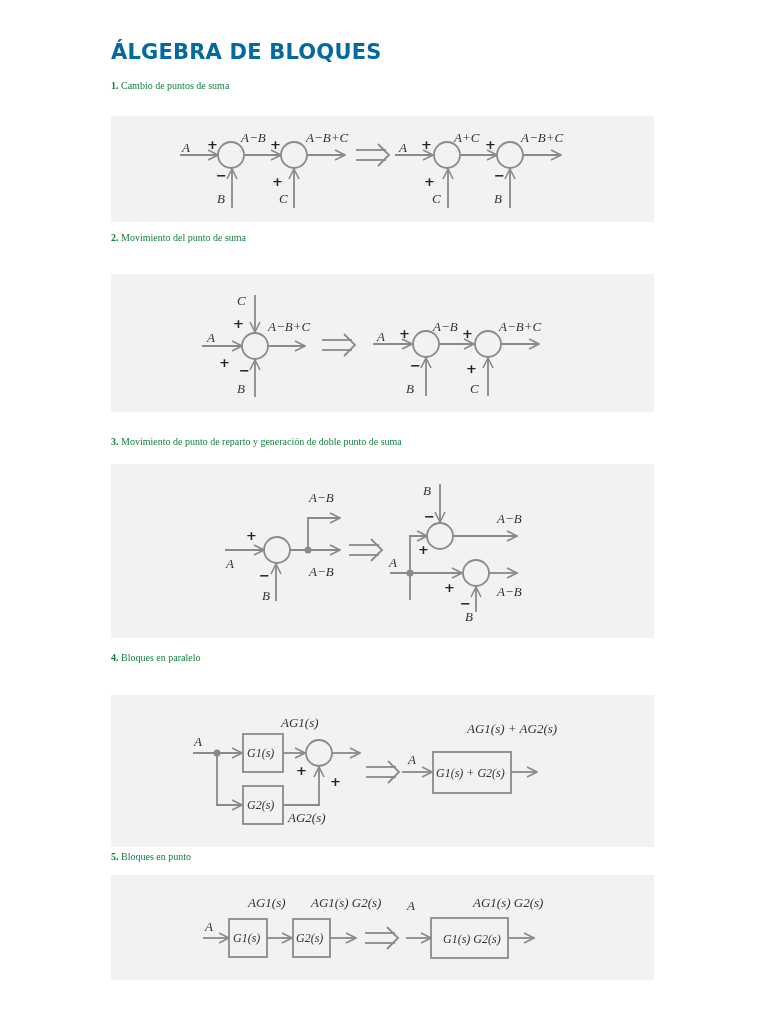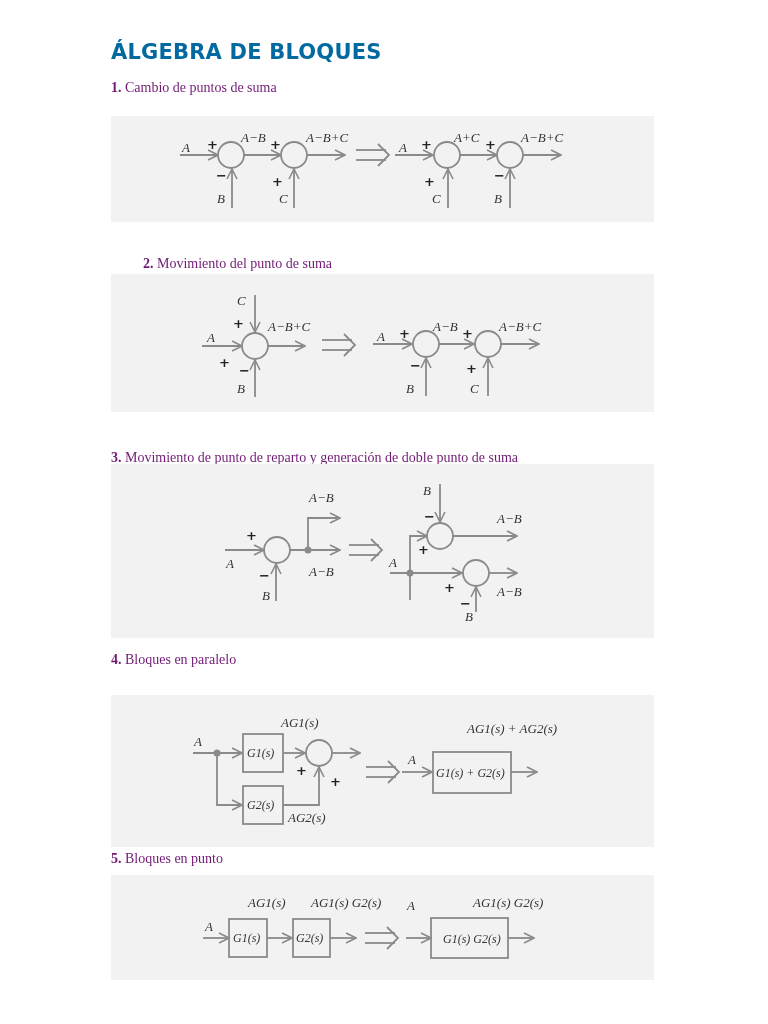--- a/index.html
+++ b/index.html
@@ -4,21 +4,21 @@
 <style>
   html, body { margin: 0; padding: 0; background: #ffffff; }
   body { width: 768px; height: 1024px; position: relative; overflow: hidden; }
   .title {
     position: absolute; left: 111px; top: 40px;
     font-family: "DejaVu Sans", sans-serif; font-weight: bold;
     font-size: 21px; color: #0369a1; letter-spacing: 0.2px;
   }
   .heading {
     position: absolute; left: 111px;
-    font-family: "Liberation Serif", serif; font-size: 14px; color: #701a75;
+    font-family: "Liberation Serif", serif; font-size: 10px; color: #15803d;
   }
   .heading .num { font-weight: bold; }
   .panel {
     position: absolute; left: 111px; width: 543px; background: #f2f2f2;
   }
   .panel svg { position: absolute; left: 0; top: 0; }
   svg text { font-family: "Liberation Serif", serif; fill: #333; }
   svg .it { font-style: italic; }
   svg .sign { font-family: "DejaVu Sans", sans-serif; font-size: 13px; font-weight: bold; fill: #222; }
 </style>
@@ -76,21 +76,21 @@
     <text class="sign" x="424" y="186">+</text>
     <text class="it" x="432" y="203" font-size="13">C</text>
     <text class="it" x="454" y="142" font-size="13">A+C</text>
     <text class="sign" x="485" y="149">+</text>
     <text class="sign" x="494" y="180">−</text>
     <text class="it" x="494" y="203" font-size="13">B</text>
     <text class="it" x="521" y="142" font-size="13">A−B+C</text>
   </svg>
 </div>
 
-<div class="heading" style="top:256px;margin-left:32px;">
+<div class="heading" style="top:232px;">
   <span class="num">2.</span>
   <span>Movimiento del punto de suma</span>
 </div>
 <div class="panel" style="top:274px;height:138px;">
   <svg width="543" height="138" viewBox="111 274 543 138">
     <g stroke="#8a8a8a" stroke-width="1.8" fill="none">
 
       <line x1="255" y1="295" x2="255" y2="332" marker-end="url(#ar)"></line>
       <line x1="202" y1="346" x2="242" y2="346" marker-end="url(#ar)"></line>
       <circle cx="255" cy="346" r="13"></circle>
@@ -123,21 +123,21 @@
     <text class="sign" x="410" y="370">−</text>
     <text class="it" x="406" y="393" font-size="13">B</text>
     <text class="it" x="433" y="331" font-size="13">A−B</text>
     <text class="sign" x="462" y="338">+</text>
     <text class="sign" x="466" y="373">+</text>
     <text class="it" x="470" y="393" font-size="13">C</text>
     <text class="it" x="499" y="331" font-size="13">A−B+C</text>
   </svg>
 </div>
 
-<div class="heading" style="top:450px;">
+<div class="heading" style="top:436px;">
   <span class="num">3.</span>
   <span>Movimiento de punto de reparto y generación de doble punto de suma</span>
 </div>
 <div class="panel" style="top:464px;height:174px;">
   <svg width="543" height="174" viewBox="111 464 543 174">
     <g stroke="#8a8a8a" stroke-width="1.8" fill="none">
 
       <line x1="225" y1="550" x2="264" y2="550" marker-end="url(#ar)"></line>
       <circle cx="277" cy="550" r="13"></circle>
       <line x1="276" y1="601" x2="276" y2="564" marker-end="url(#ar)"></line>

